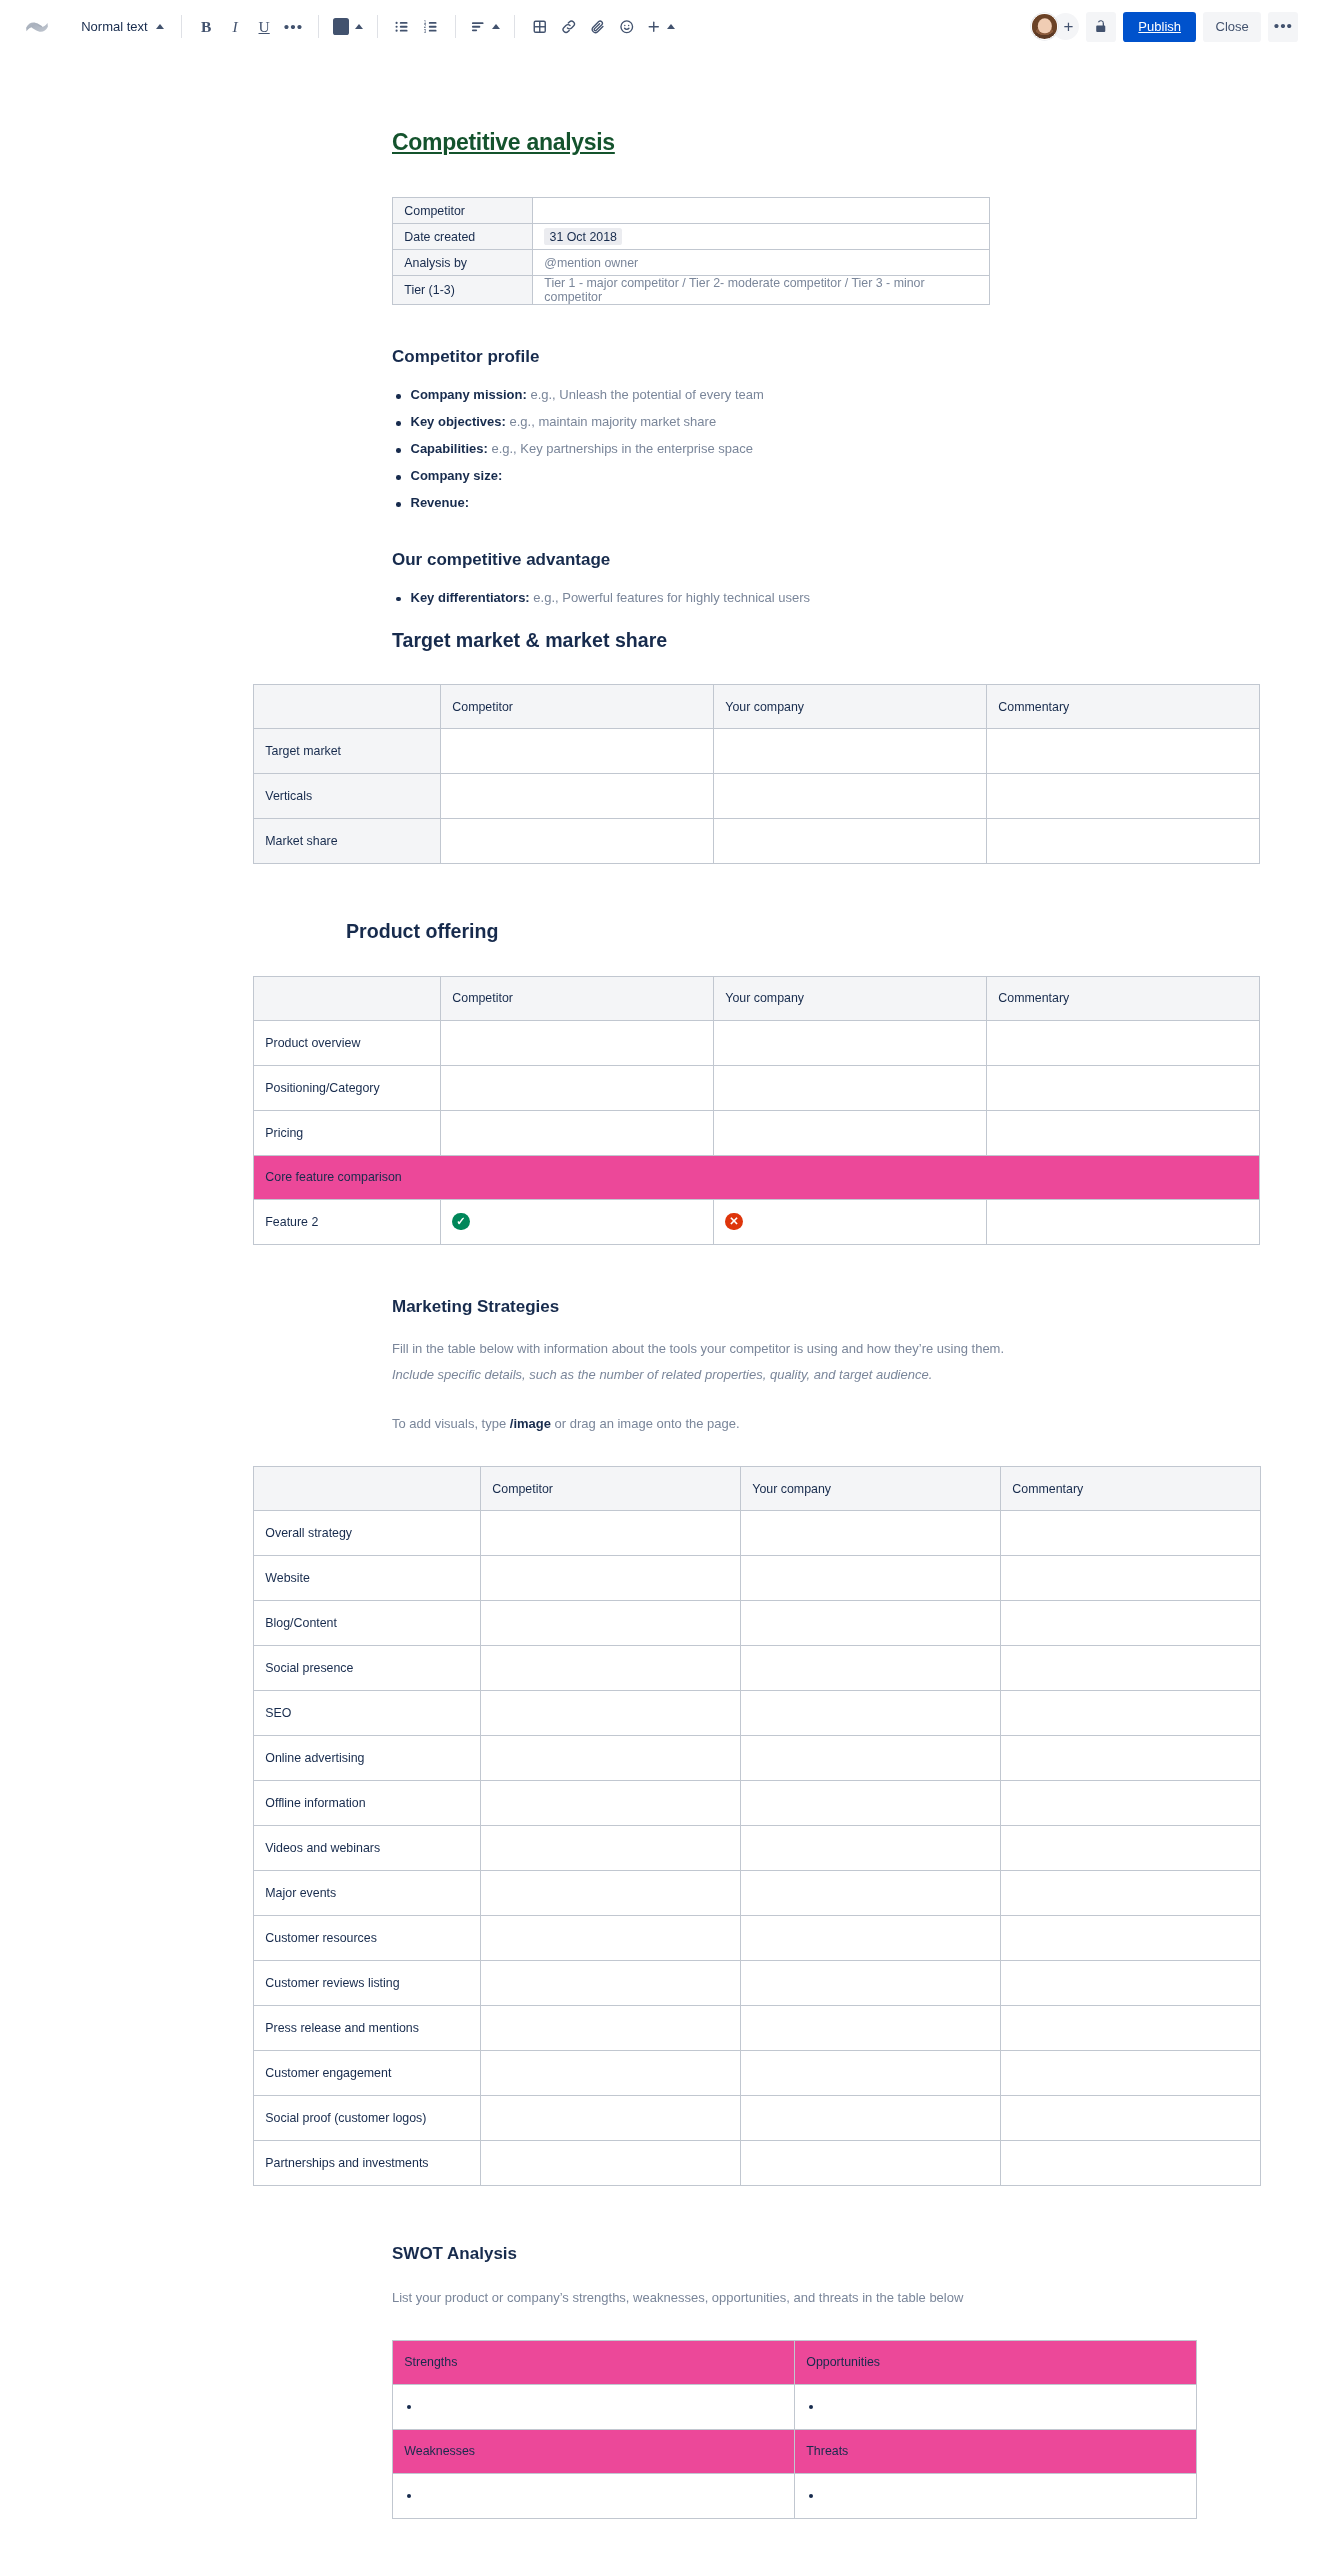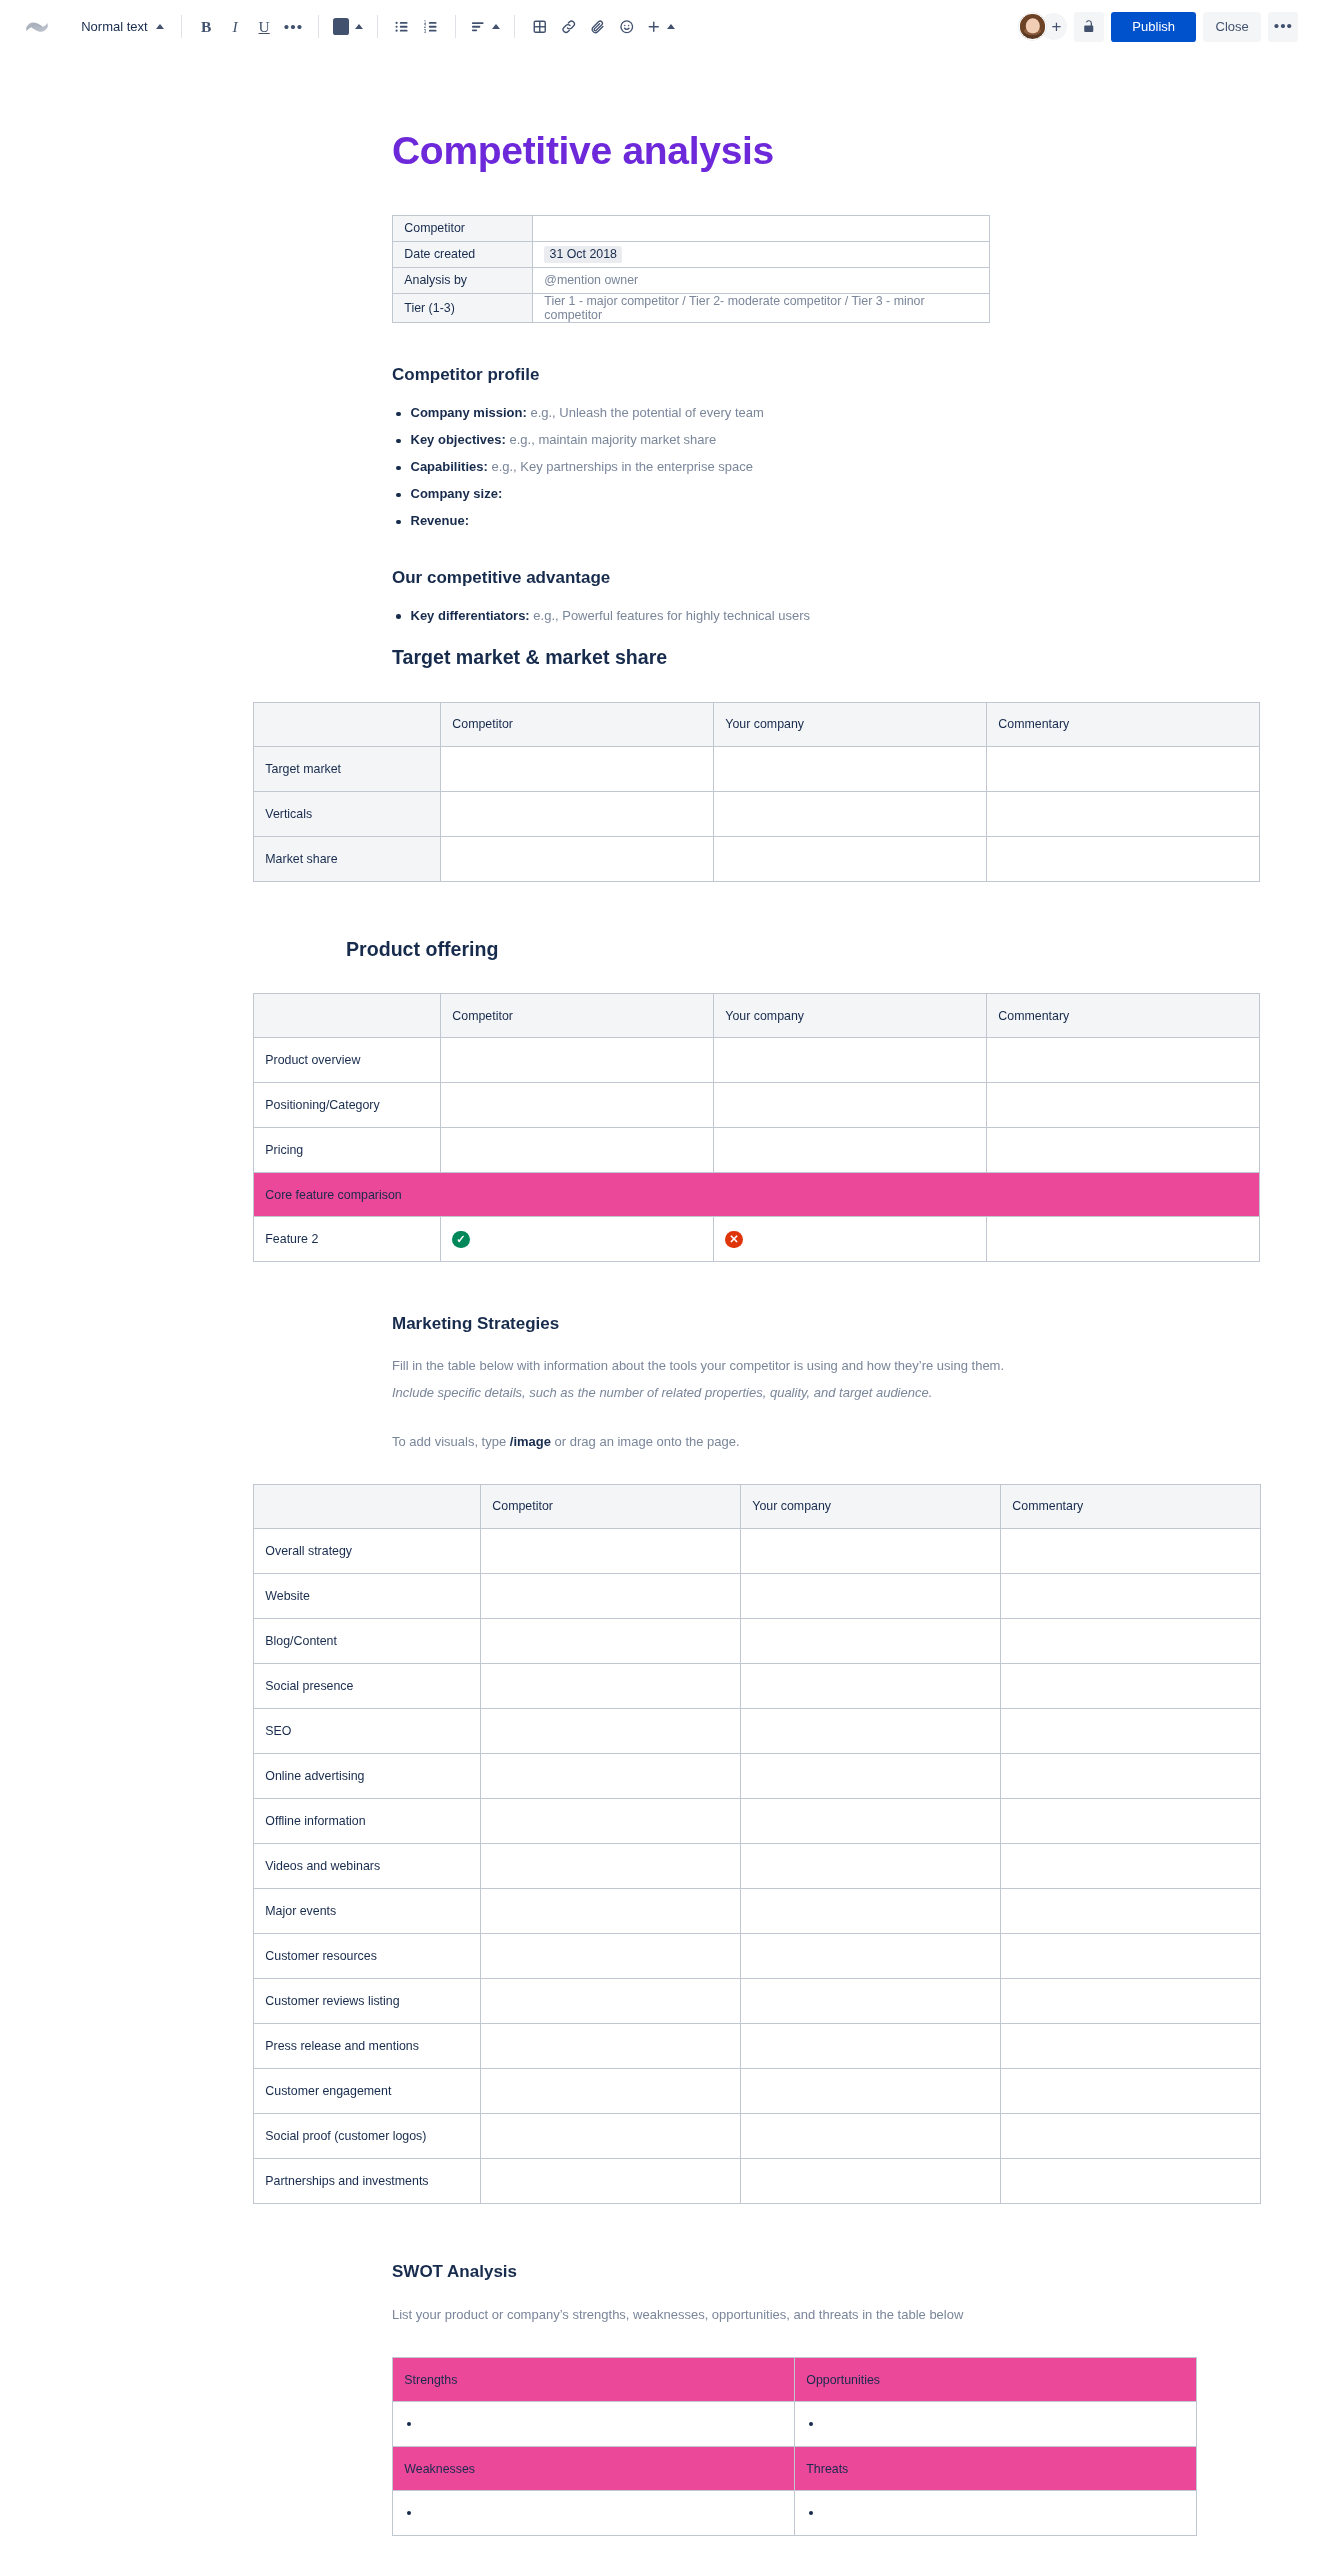--- a/index.html
+++ b/index.html
@@ -90,25 +90,26 @@
     color: #42526E; font-size: 17px; font-weight: 400;
     padding-left: 6.2px;
   }
   .icon-btn-sq {
     width: 30px; height: 30px; border-radius: 3.1px;
     background: #F4F5F7;
     display:flex; align-items:center; justify-content:center;
     cursor:pointer; color:#42526E;
   }
   .btn-publish {
-    height: 30px; padding: 0 21px; border-radius: 3.1px;
+    height: 30px; padding: 0 15px; border-radius: 3.1px;
     background: #0052CC; color: #fff; font-size: 13px;
     display:flex; align-items:center; justify-content:center;
     cursor:pointer; border:none; font-family:"Liberation Sans", sans-serif;
     white-space: nowrap;
+    text-decoration: underline;
   }
   .btn-close {
     height: 30px; padding: 0 12.4px; border-radius: 3.1px;
     background: #F4F5F7; color: #42526E; font-size: 13px;
     display:flex; align-items:center; justify-content:center;
     cursor:pointer; border:none; font-family:"Liberation Sans", sans-serif;
     white-space: nowrap;
   }
   .btn-more {
     width: 30px; height: 30px; border-radius: 3.1px; background: #F4F5F7;
@@ -119,23 +120,24 @@
   
   .doc {
     width: 979px;
     margin: 0 auto;
     padding: 0 0 103px 0;
     position: relative;
   }
   .doc-inner { padding-left: 222px; padding-right: 67px; }
 
   h1.page-title {
-    font-size: 39px; font-weight: 600; color: #6d28d9;
+    font-size: 23px; font-weight: 600; color: #14532d;
     letter-spacing: -0.3px; margin-top: 77px; margin-bottom: 0;
     line-height: 1.1;
+    text-decoration: underline;
   }
   h2.sec {
     font-size: 19.6px; font-weight: 600; color: #172B4D;
     margin: 0; line-height: 1.2;
   }
   h3.sub {
     font-size: 17px; font-weight: 600; color: #172B4D;
     margin: 0; line-height: 1.2;
   }
   .bodytext { font-size: 13px; line-height: 1.55; color: #7A869A; }

